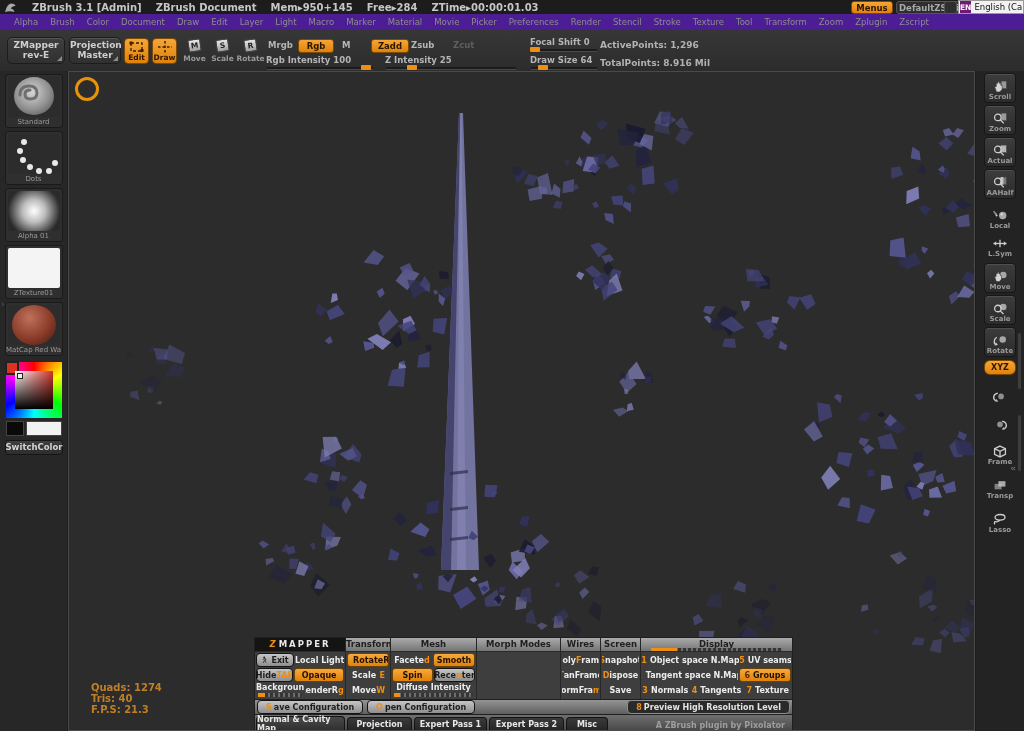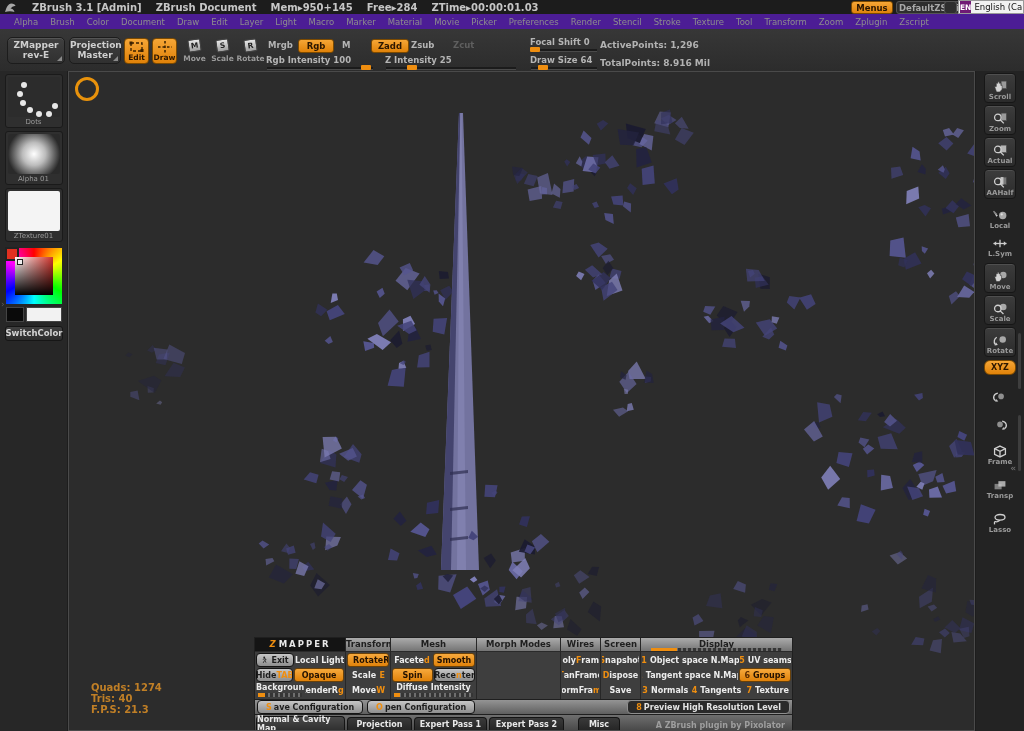--- a/index.html
+++ b/index.html
@@ -255,37 +255,53 @@
     </div>
 
     <span class="points" style="left:600px;top:11px;">ActivePoints: 1,296</span>
     <span class="points" style="left:600px;top:29px;">TotalPoints: 8.916  Mil</span>
   </div>
 
   <div id="lefttray">
     <div id="thumbs">
         <div class="thumb">
           <div class="thumb-img" style="background: rgb(44, 44, 44);">
+            <div class="ti-brush">
+              <svg id="swirl" width="26" height="24" viewBox="0 0 26 24">
+                <path d="M4,14 Q4,5 13,5 Q21,5 21,12 Q21,18 14,18 Q9,18 9,13 Q9,9 14,9" fill="none" stroke="#6f6f6f" stroke-width="3" stroke-linecap="round"></path>
+              </svg>
+            </div>
+          </div>
+          <div class="thumb-label">Standard</div>
+        </div>
+        <div class="thumb">
+          <div class="thumb-img" style="background: rgb(44, 44, 44);">
             <div class="dot" style="left: 13px; top: 5px;"></div>
             <div class="dot" style="left: 9px; top: 14px;"></div>
             <div class="dot" style="left: 12px; top: 23px;"></div>
             <div class="dot" style="left: 19px; top: 30px;"></div>
             <div class="dot" style="left: 28px; top: 34px;"></div>
             <div class="dot" style="left: 38px; top: 34px;"></div>
             <div class="dot" style="left: 44px; top: 26px;"></div>
           </div>
           <div class="thumb-label">Dots</div>
         </div>
         <div class="thumb">
           <div class="thumb-img ti-alpha"></div>
           <div class="thumb-label">Alpha  01</div>
         </div>
         <div class="thumb">
           <div class="thumb-img ti-texture"></div>
           <div class="thumb-label">ZTexture01</div>
+        </div>
+        <div class="thumb">
+          <div class="thumb-img" style="background: rgb(44, 44, 44);">
+            <div class="ti-matcap"></div>
+          </div>
+          <div class="thumb-label">MatCap  Red  Wa</div>
         </div>
       </div>
     <div id="picker">
       <div id="picker-swatch"></div>
       <div id="sv">
         <div id="sv-marker"></div>
       </div>
     </div>
     <div id="swatchrow">
       <div id="swatch-sec"></div>
@@ -791,21 +807,21 @@
           <div class="cfg-btn dark">
             <span class="num">8</span>
             <span>Preview High Resolution Level</span>
           </div>
         </div>
       <div id="zm-tabs">
           <div class="zm-tab active" style="width: 89px;">Normal &amp; Cavity Map</div>
           <div class="zm-tab" style="width: 65px;">Projection</div>
           <div class="zm-tab" style="width: 73px;">Expert Pass 1</div>
           <div class="zm-tab" style="width: 75px;">Expert Pass 2</div>
-          <div class="zm-tab" style="width: 42px; margin-left: 12px;">Misc</div>
+          <div class="zm-tab" style="width: 42px;">Misc</div>
           <div id="zm-credit">A ZBrush plugin by Pixolator</div>
         </div>
 
     </div>
 
     <div id="divider-handle">
       <div class="bar"></div>
       <div class="tri-up"></div>
       <div class="tri-dn"></div>
       <div class="bar"></div>

